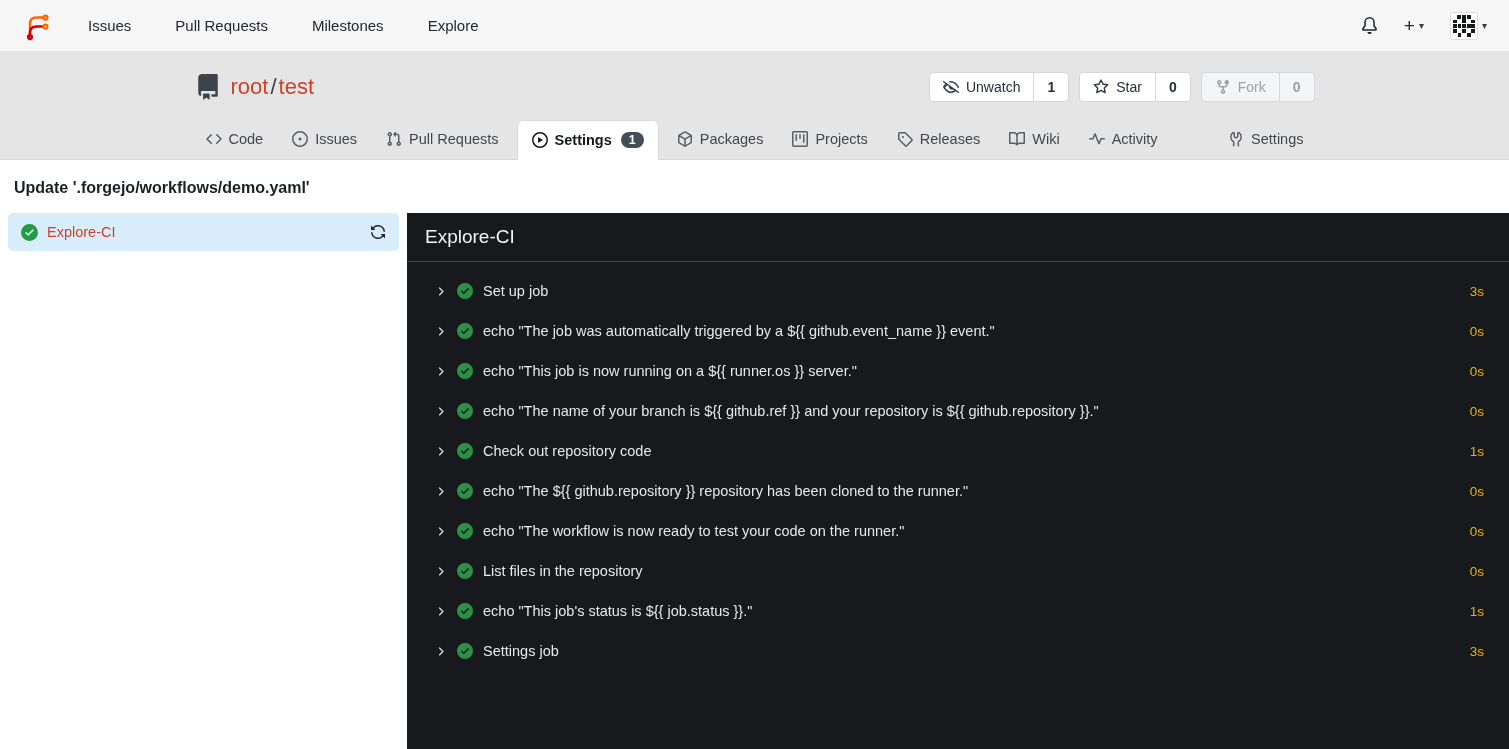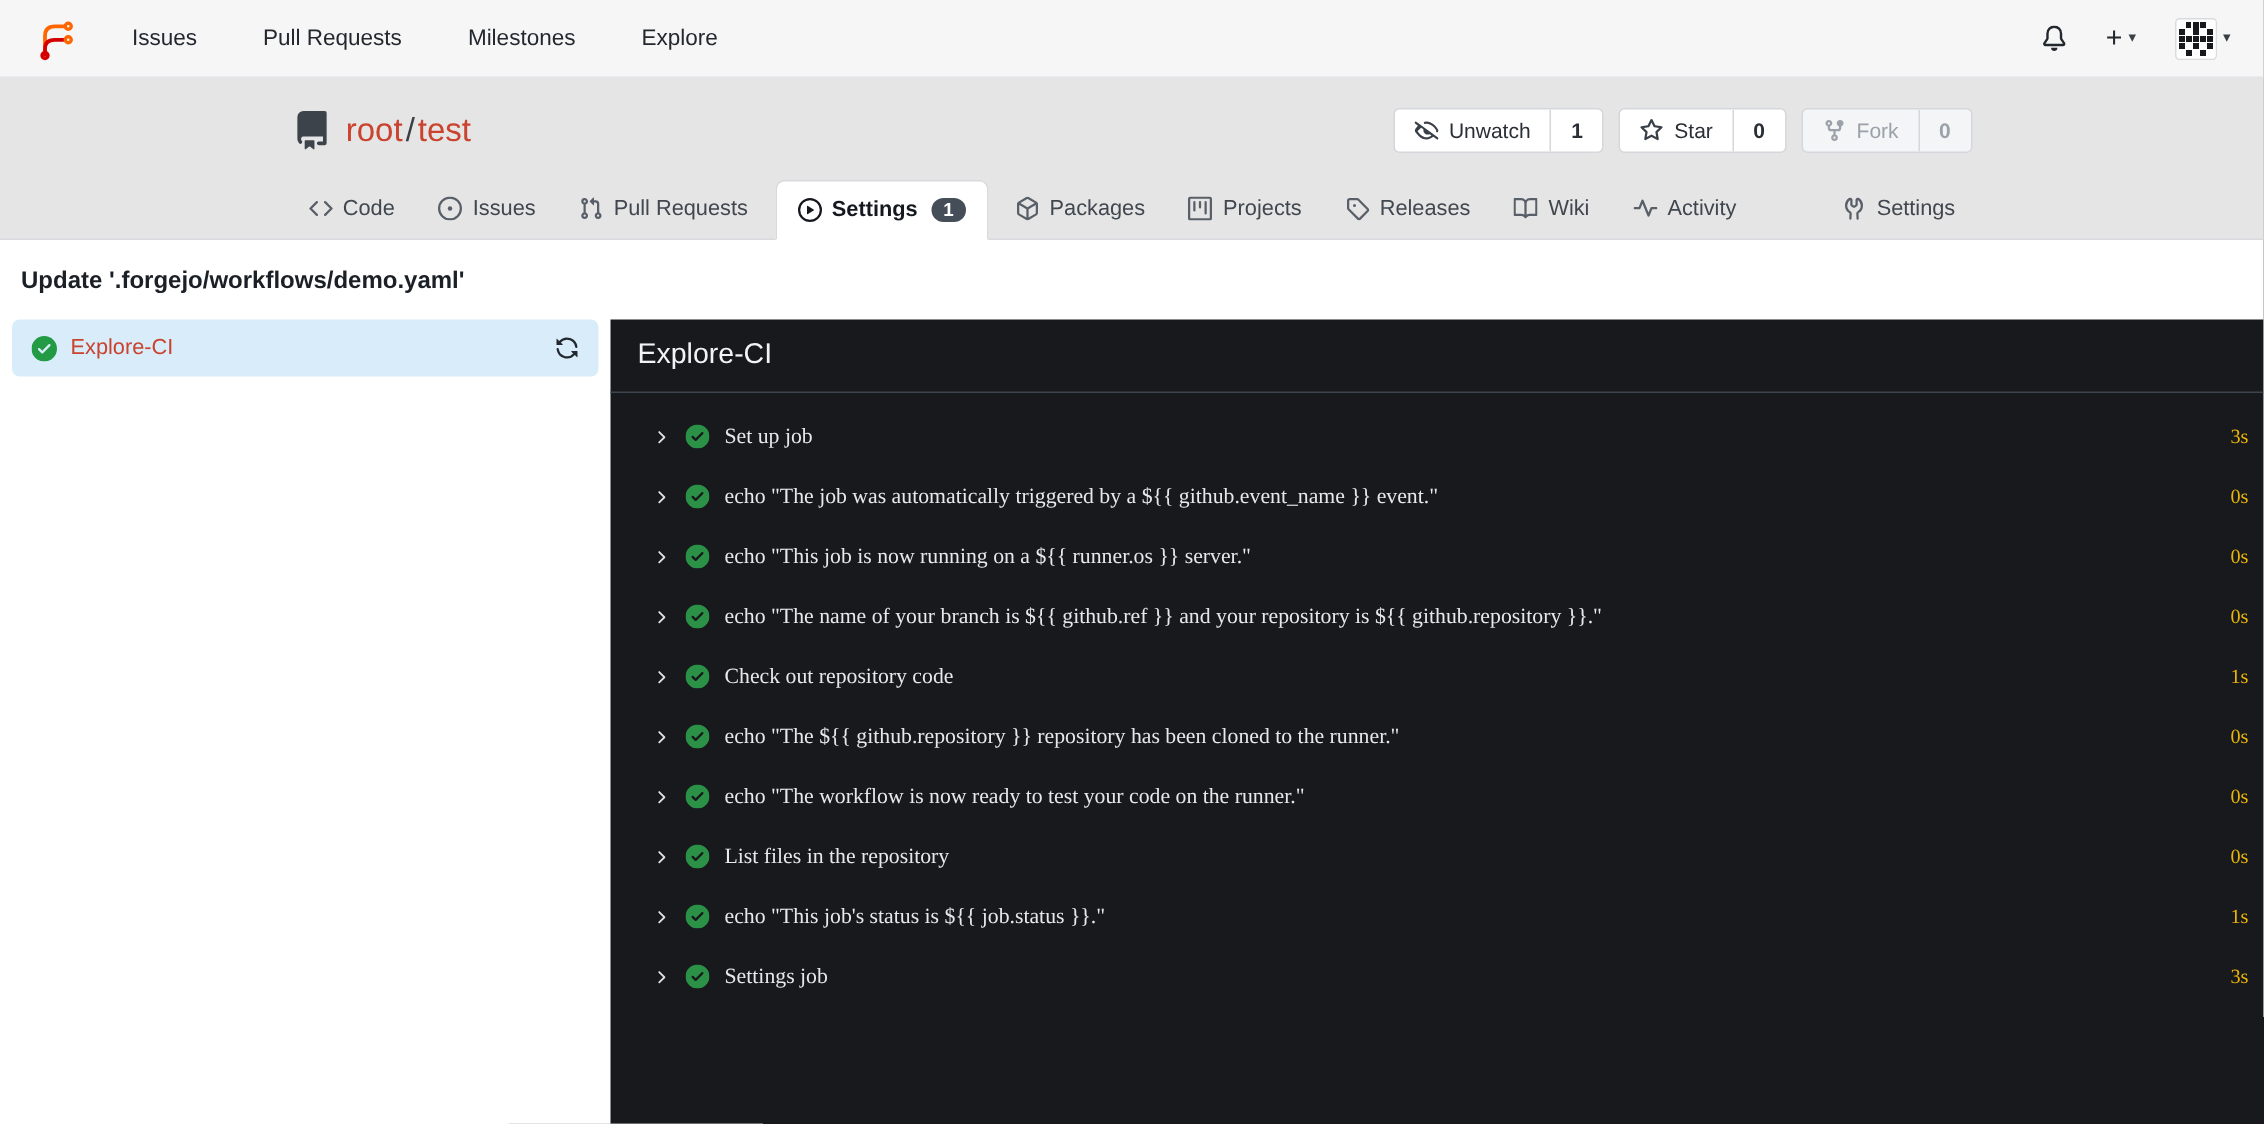--- a/index.html
+++ b/index.html
@@ -53,21 +53,21 @@
   .job-item { margin:0 8px; height:38px; background:#d9ecfa; border-radius:5px;
               display:flex; align-items:center; gap:9px; padding:0 13px; cursor:pointer; }
   .job-item .job-name { color:#c9432e; font-size:14.5px; }
   .job-item .sync { margin-left:auto; display:flex; cursor:pointer; }
   .job-item .sync svg { fill:#23272e; }
 
   .log-col { flex:1; background:#17191c; color:#e4e6e9; display:flex; flex-direction:column; }
   .log-head { padding:13px 18px 13px; border-bottom:1px solid #3e454e; }
   .log-title { font-size:19px; color:#f1f3f5; font-weight:500; }
   .log-status { font-size:13px; color:#c9cdd2; margin-top:8px; }
-  .steps { padding:9px 10px 0 27px;font-family:Liberation Serif, serif; }
+  .steps { padding:9px 25px 0 27px; }
   .step-row { height:40px; display:flex; align-items:center; gap:10px; cursor:pointer; }
   .step-row .chev { display:flex; }
   .step-row .chev svg { fill:#dfe2e5; }
   .step-name { font-size:14.5px; color:#e6e8ea; }
   .step-duration { margin-left:auto; font-size:13.5px; color:#eab308; }
   .okicon { display:flex; }
 </style>
 </head>
 <body>
 

